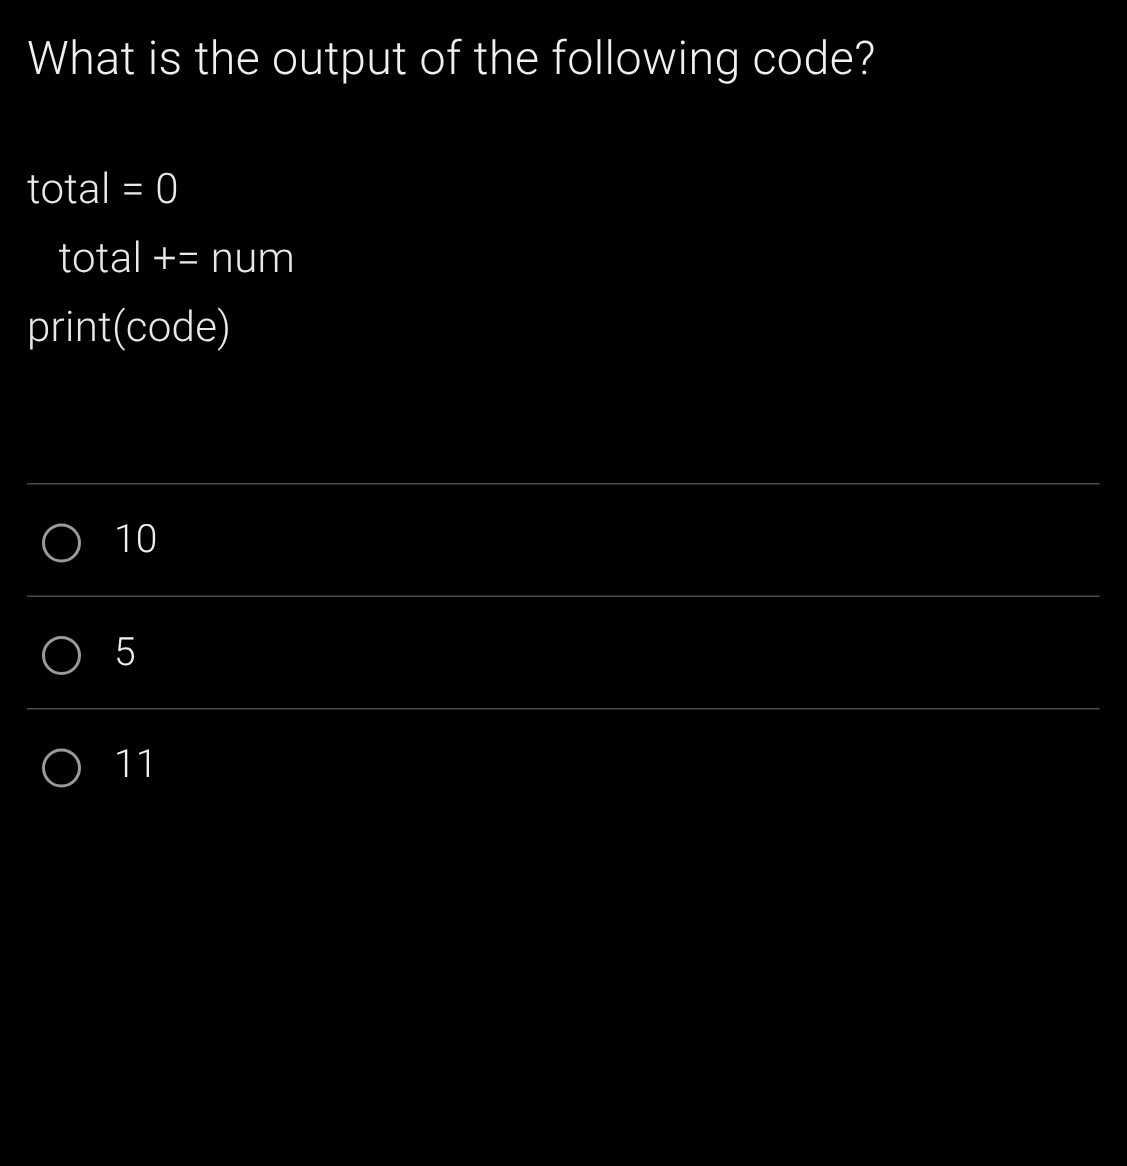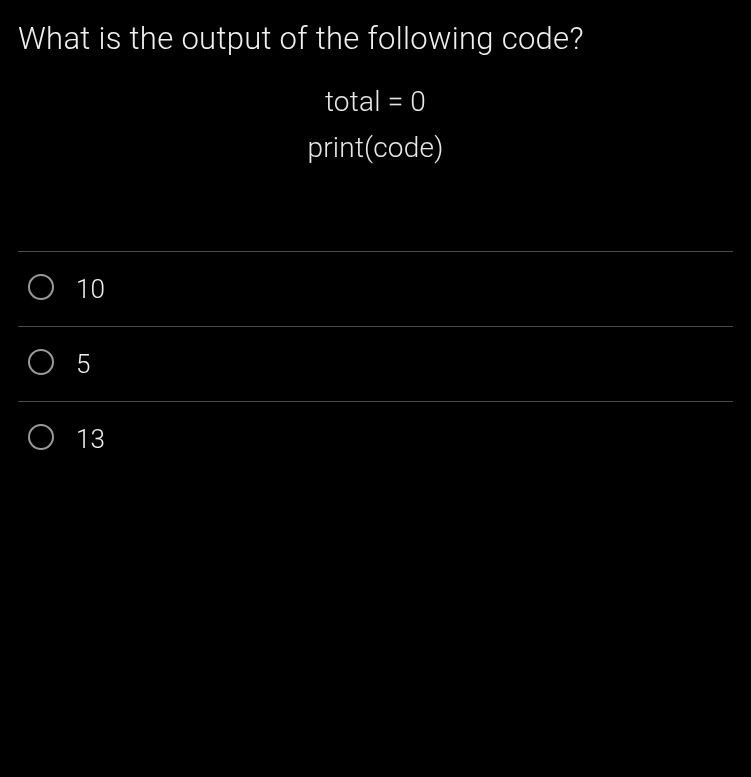--- a/index.html
+++ b/index.html
@@ -13,42 +13,41 @@
       font-family: -apple-system, BlinkMacSystemFont, "Segoe UI", Roboto, Helvetica, Arial, sans-serif;
       width: 751px;
       height: 777px;
       padding: 20px 18px;
       overflow: hidden;
     }
     .question-title {
       font-size: 31px;
       font-weight: 300;
       color: #f0f0f0;
-      margin-bottom: 22px;
+      margin-bottom: 46px;
       letter-spacing: 0.3px;
     }
     .code-block {
       font-size: 28px;
       font-weight: 300;
       color: #e8e8e8;
       line-height: 1.65;
       margin-bottom: 80px;
       letter-spacing: 0.2px;
-      text-align: center;
     }
     .code-line {
       white-space: pre;
     }
     .options {
       display: flex;
       flex-direction: column;
     }
     .option {
       display: flex;
-      align-items: flex-start;
+      align-items: flex-end;
       padding: 22px 10px;
       border-top: 1px solid #4a4a4a;
       cursor: pointer;
       gap: 22px;
     }
     .radio-circle {
       width: 26px;
       height: 26px;
       border: 2.5px solid #9a9a9a;
       border-radius: 50%;
@@ -60,29 +59,30 @@
       color: #f0f0f0;
     }
   </style>
 </head>
 <body>
 
 <div class="question-title">What is the output of the following code?</div>
 
 <div class="code-block">
   <div class="code-line">total = 0</div>
+  <div class="code-line">   total += num</div>
   <div class="code-line">print(code)</div>
 </div>
 
 <div class="options">
   <div class="option">
     <div class="radio-circle"></div>
     <div class="option-label">10</div>
   </div>
   <div class="option">
     <div class="radio-circle"></div>
     <div class="option-label">5</div>
   </div>
   <div class="option">
     <div class="radio-circle"></div>
-    <div class="option-label">13</div>
+    <div class="option-label">11</div>
   </div>
 </div>
 
 </body></html>

